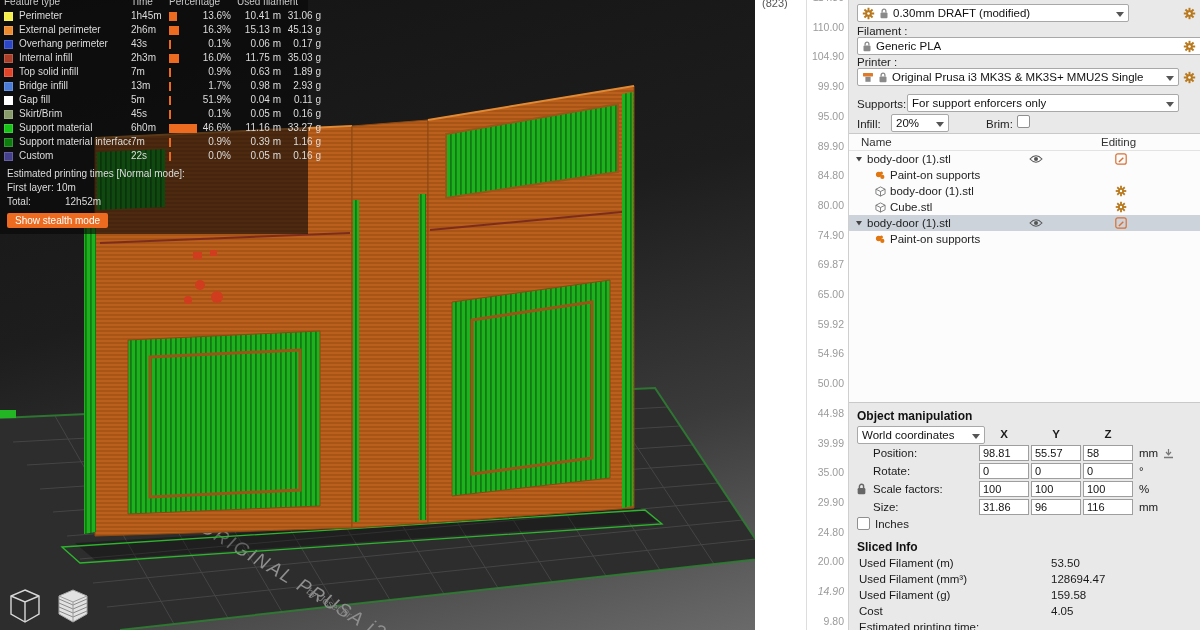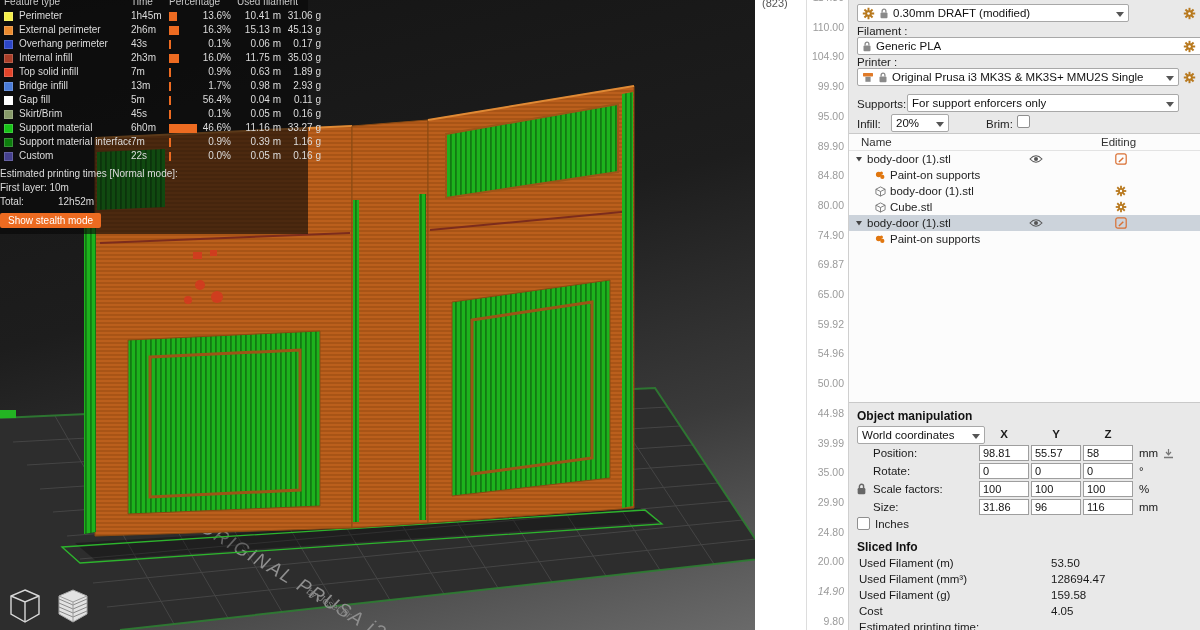--- a/index.html
+++ b/index.html
@@ -18,21 +18,21 @@
 .lhead{color:#c8c8c8}
 .c-hname{flex:0 0 127px}.c-htime{flex:0 0 38px}.c-hpct{flex:0 0 68px}.c-hused{flex:0 0 70px}
 .c-sw{width:9px;height:9px;margin-right:6px;flex:0 0 9px;border:1px solid rgba(255,255,255,0.18)}
 .c-name{flex:0 0 112px;overflow:hidden}
 .c-time{flex:0 0 38px}
 .c-bar{flex:0 0 32px;height:9px}
 .c-bar i{display:block;height:9px;background:#ED6B21}
 .c-pct{flex:0 0 30px;text-align:right;margin-right:6px}
 .c-m{flex:0 0 44px;text-align:right}
 .c-g{flex:0 0 40px;text-align:right}
-.ltimes{padding:4px 0 0;font-size:10px;line-height:14px}
+.ltimes{padding:4px 7px 0;font-size:10px;line-height:14px}
 .ltotal .tlab{display:inline-block;width:58px}
 #stealth-btn{margin-top:4px;background:#ED6B21;color:#fff;border:none;font-size:10px;
   padding:2px 8px;border-radius:2px;font-family:inherit;cursor:pointer;display:inline-block}
 
 #view-icons{position:absolute;left:4px;bottom:3px;display:flex;gap:6px}
 .vicon{cursor:pointer}
 
 
 #slider{position:absolute;left:755px;top:0;width:93px;height:630px;background:#fff}
 #layer-count{position:absolute;left:7px;top:-3px;font-size:11px;color:#555}
@@ -220,21 +220,21 @@
             <span class="c-m">0.98 m</span>
             <span class="c-g">2.93 g</span>
           </div>
           <div class="lrow">
             <span class="c-sw" style="background:#ffffff"></span>
             <span class="c-name">Gap fill</span>
             <span class="c-time">5m</span>
             <span class="c-bar">
               <i style="width:1.5px"></i>
             </span>
-            <span class="c-pct">56.4%</span>
+            <span class="c-pct">51.9%</span>
             <span class="c-m">0.04 m</span>
             <span class="c-g">0.11 g</span>
           </div>
           <div class="lrow">
             <span class="c-sw" style="background:#889b6a"></span>
             <span class="c-name">Skirt/Brim</span>
             <span class="c-time">45s</span>
             <span class="c-bar">
               <i style="width:1.5px"></i>
             </span>

